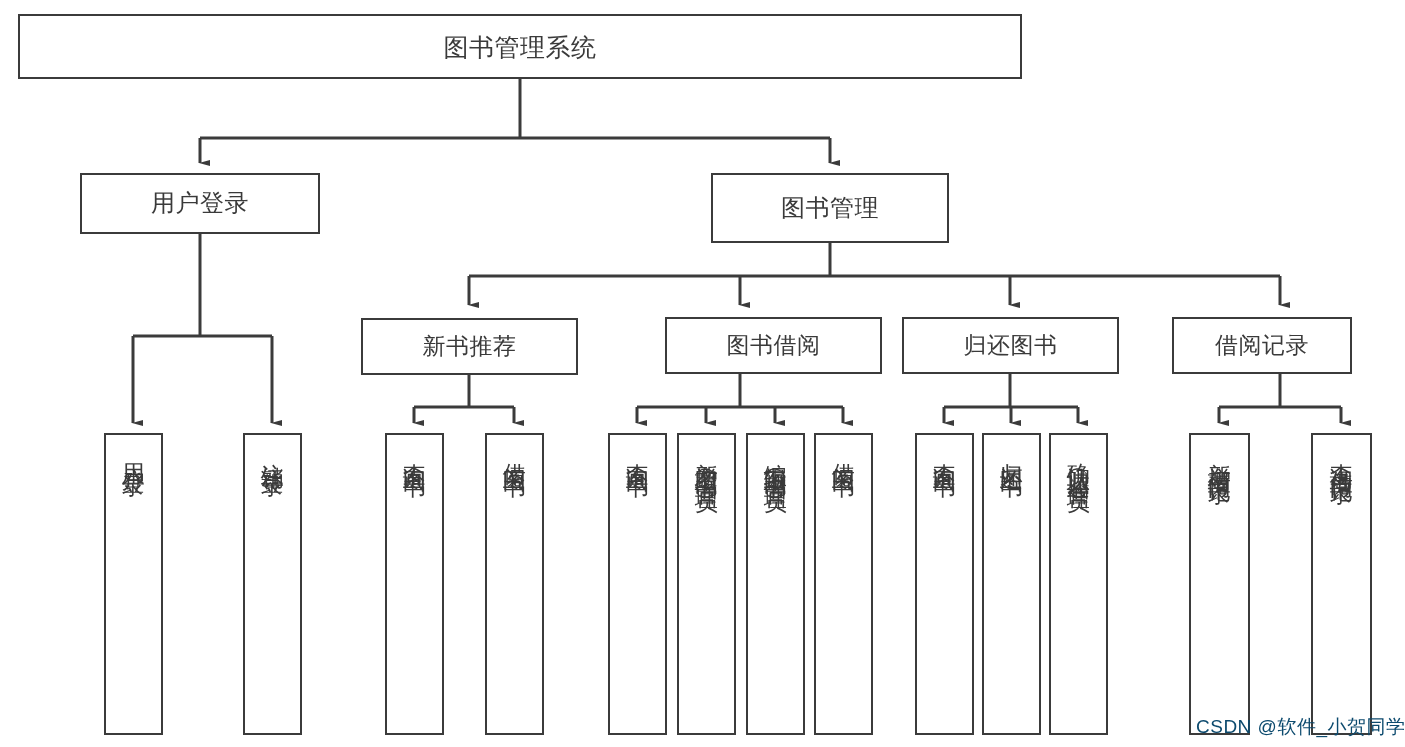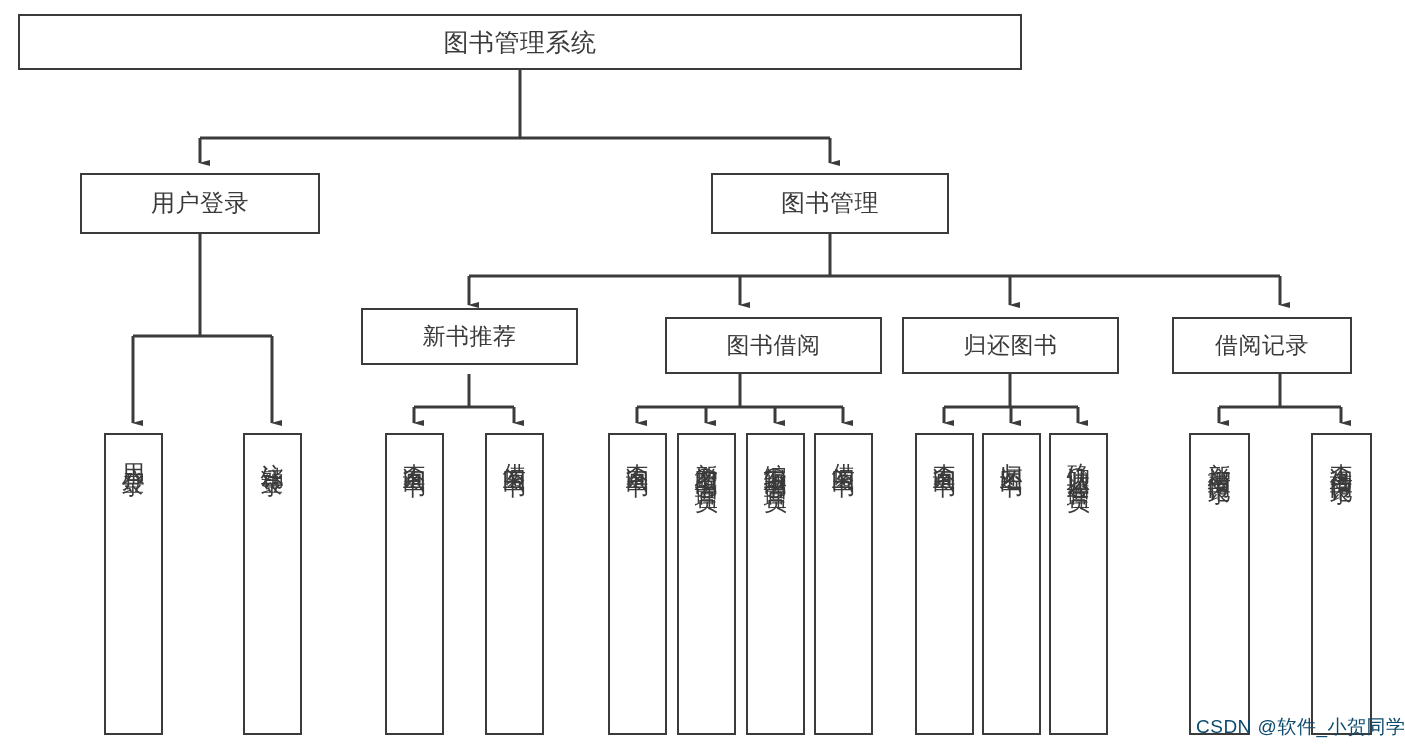--- a/index.html
+++ b/index.html
@@ -121,32 +121,32 @@
       <path d="M1011,407 L1011,423" marker-end="url(#arrowhead)"></path>
       <path d="M1078,407 L1078,423" marker-end="url(#arrowhead)"></path>
 
       <path d="M1280,374 L1280,407"></path>
       <path d="M1219,407 L1341,407"></path>
       <path d="M1219,407 L1219,423" marker-end="url(#arrowhead)"></path>
       <path d="M1341,407 L1341,423" marker-end="url(#arrowhead)"></path>
     </g>
   </svg>
 
-  <div class="node horizontal lvl-root" style="left:18px; top:14px; width:1004px; height:56px;">
+  <div class="node horizontal lvl-root" style="left:18px; top:14px; width:1004px; height:65px;">
     <span class="node-label">图书管理系统</span>
   </div>
 
   <div class="node horizontal lvl-1" style="left:80px; top:173px; width:240px; height:61px;">
     <span class="node-label">用户登录</span>
   </div>
-  <div class="node horizontal lvl-1" style="left:711px; top:173px; width:238px; height:61px;">
+  <div class="node horizontal lvl-1" style="left:711px; top:173px; width:238px; height:70px;">
     <span class="node-label">图书管理</span>
   </div>
 
-  <div class="node horizontal lvl-2" style="left:361px; top:308px; width:217px; height:57px;">
+  <div class="node horizontal lvl-2" style="left:361px; top:318px; width:217px; height:57px;">
     <span class="node-label">新书推荐</span>
   </div>
   <div class="node horizontal lvl-2" style="left:632px; top:317px; width:217px; height:57px;margin-left:33px;">
     <span class="node-label">图书借阅</span>
   </div>
   <div class="node horizontal lvl-2" style="left:902px; top:317px; width:217px; height:57px;">
     <span class="node-label">归还图书</span>
   </div>
   <div class="node horizontal lvl-2" style="left:1172px; top:317px; width:180px; height:57px;">
     <span class="node-label">借阅记录</span>

